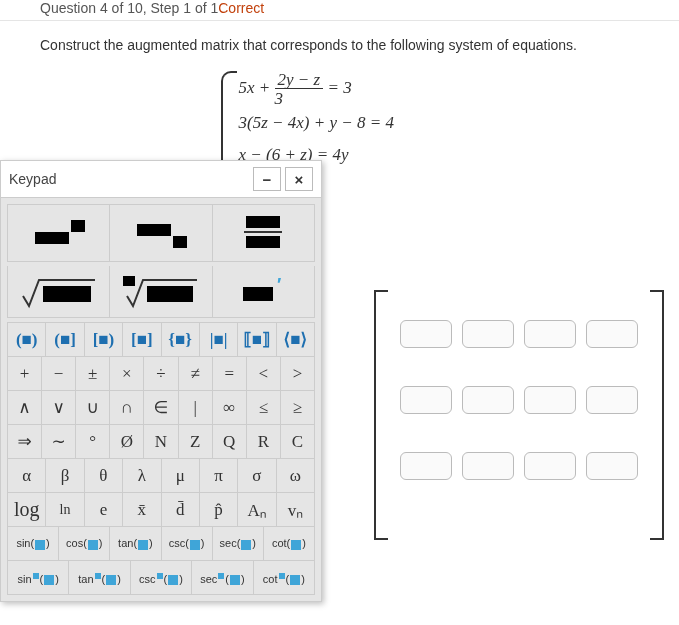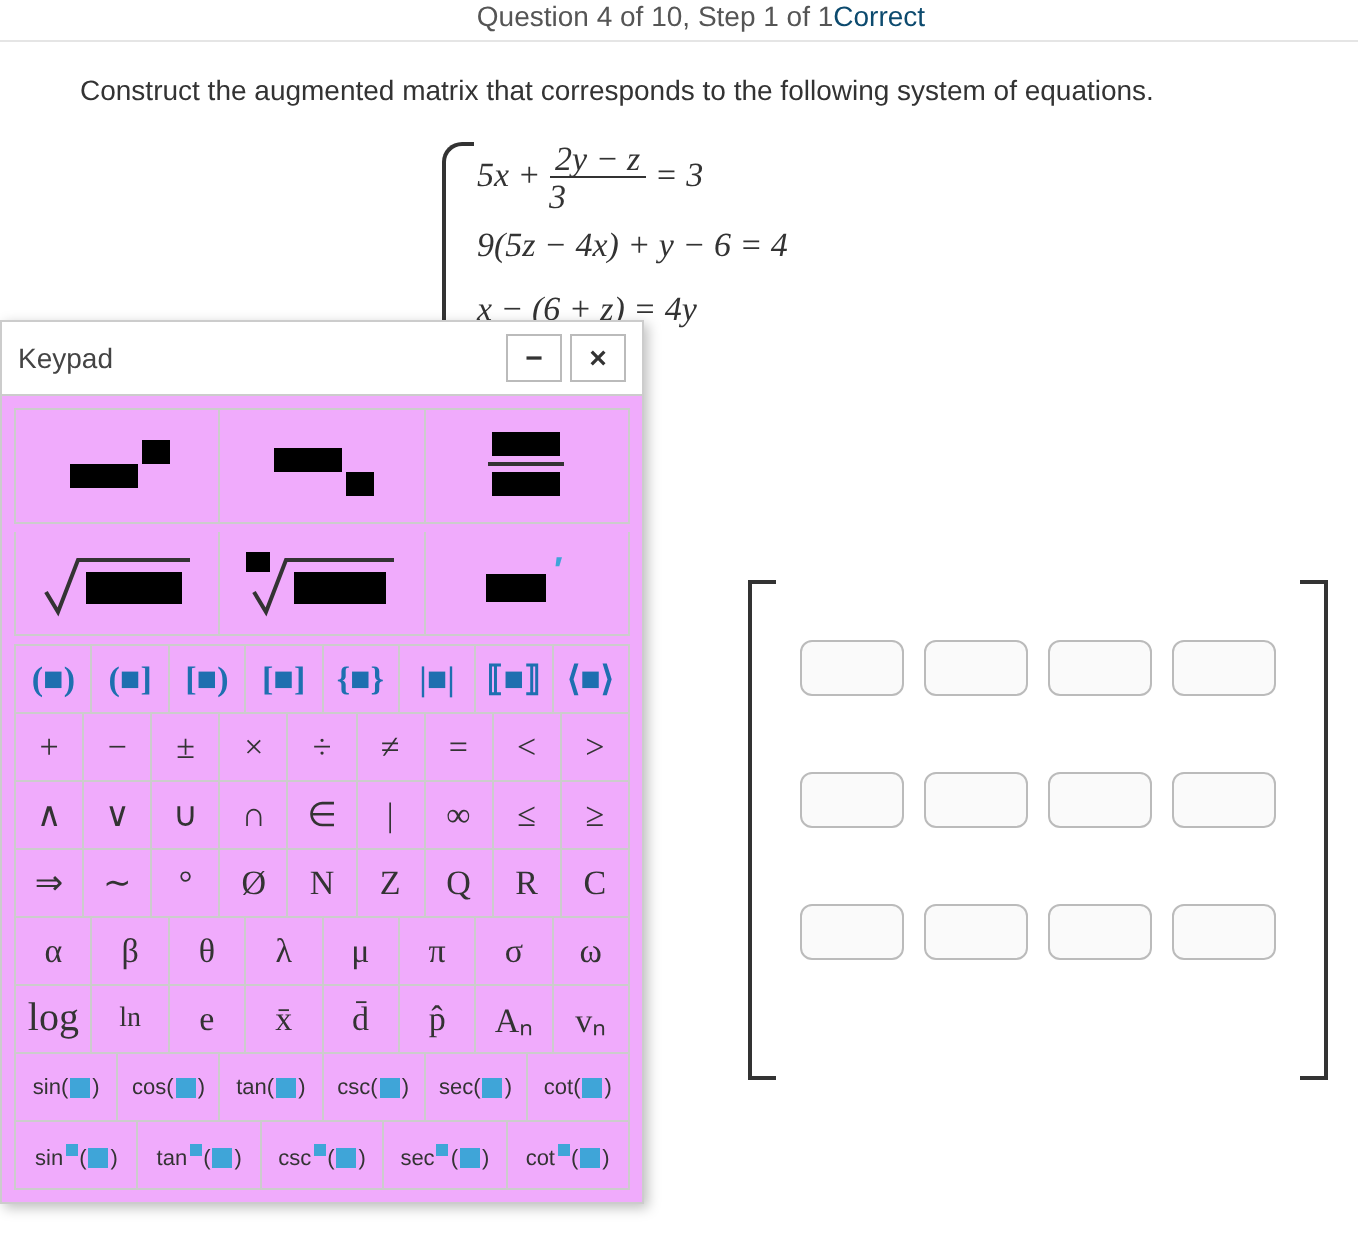--- a/index.html
+++ b/index.html
@@ -1,27 +1,27 @@
 <!DOCTYPE html>
 <html><head>
 <meta charset="utf-8">
 <style>
 *{box-sizing:border-box;margin:0;padding:0}
 body{font-family:Arial,Helvetica,sans-serif;font-size:14px;color:#333;background:#fff;width:679px;height:625px;overflow:hidden;position:relative}
-.top{display:flex;justify-content:center;padding:0 18px 4px 40px;color:#555;border-bottom:1px solid #e5e5e5}
-.correct{color:#0c4a6e;font-weight:500}
+.top{display:flex;justify-content:flex-start;padding:0 18px 4px 40px;color:#555;border-bottom:1px solid #e5e5e5}
+.correct{color:#c2410c;font-weight:500}
 .prompt-area{padding:16px 18px 0 40px}
 .prompt{margin-bottom:18px}
 .equations{font-family:'Times New Roman',serif;font-size:17px;font-style:italic;margin:16px auto;width:260px;position:relative;padding-left:18px}
 .equations::before{content:"";position:absolute;left:0;top:0;bottom:0;width:14px;border-left:2px solid #333;border-top:2px solid #333;border-bottom:2px solid #333;border-top-left-radius:10px;border-bottom-left-radius:10px}
 .eq-line{line-height:1.9}
 .frac{display:inline-block;vertical-align:middle;text-align:left;font-style:italic;line-height:1}
 .frac .t{display:block;border-bottom:1px solid #333;padding:0 3px}
 .frac .b{display:block;padding-top:1px}
-.keypad-wrap{position:absolute;left:0;top:160px;width:322px;background:#f0abfc;border:1px solid #ccc;box-shadow:2px 2px 6px rgba(0,0,0,.25)}
+.keypad-wrap{position:absolute;left:0;top:160px;width:322px;background:#e5e5e5;border:1px solid #ccc;box-shadow:2px 2px 6px rgba(0,0,0,.25)}
 .kp-head{display:flex;justify-content:space-between;align-items:center;padding:6px 8px;border-bottom:1px solid #ccc;background:#fff}
 .kp-title{color:#444}
 .kp-ctrl{display:flex;gap:4px}
 .kp-ctrl span{width:28px;height:24px;border:1px solid #bbb;display:flex;align-items:center;justify-content:center;font-weight:bold;cursor:pointer;font-size:15px}
 .kp-body{padding:6px}
 .bigrow{display:flex;height:58px;border:1px solid #ccc;margin-bottom:4px}
 .bigcell{flex:1;border-right:1px solid #ccc;display:flex;align-items:center;justify-content:center;cursor:pointer}
 .bigcell:last-child{border-right:none}
 .bigrow2{display:flex;height:52px;border:1px solid #ccc;border-top:none;margin-bottom:4px}
 .bigrow2 .bigcell{flex:1}
@@ -57,21 +57,21 @@
   <div class="prompt">Construct the augmented matrix that corresponds to the following system of equations.</div>
   <div class="equations">
     <div class="eq-line">
       <span>5x + </span>
       <span class="frac">
         <span class="t">2y − z</span>
         <span class="b">3</span>
       </span>
       <span> = 3</span>
     </div>
-    <div class="eq-line">9(5z − 4x) + y − 6 = 4</div>
+    <div class="eq-line">3(5z − 4x) + y − 8 = 4</div>
     <div class="eq-line">x − (6 + z) = 4y</div>
   </div>
 </div>
 
 <div class="keypad-wrap">
   <div class="kp-head">
     <span class="kp-title">Keypad</span>
     <div class="kp-ctrl">
       <span>−</span>
       <span>×</span>

